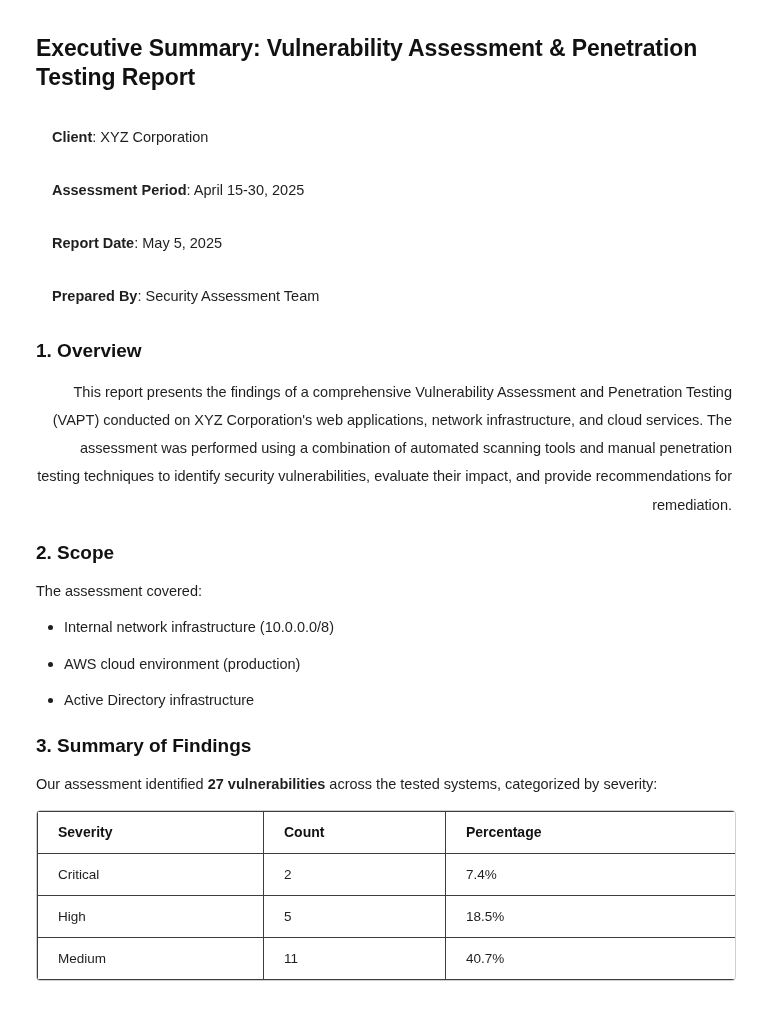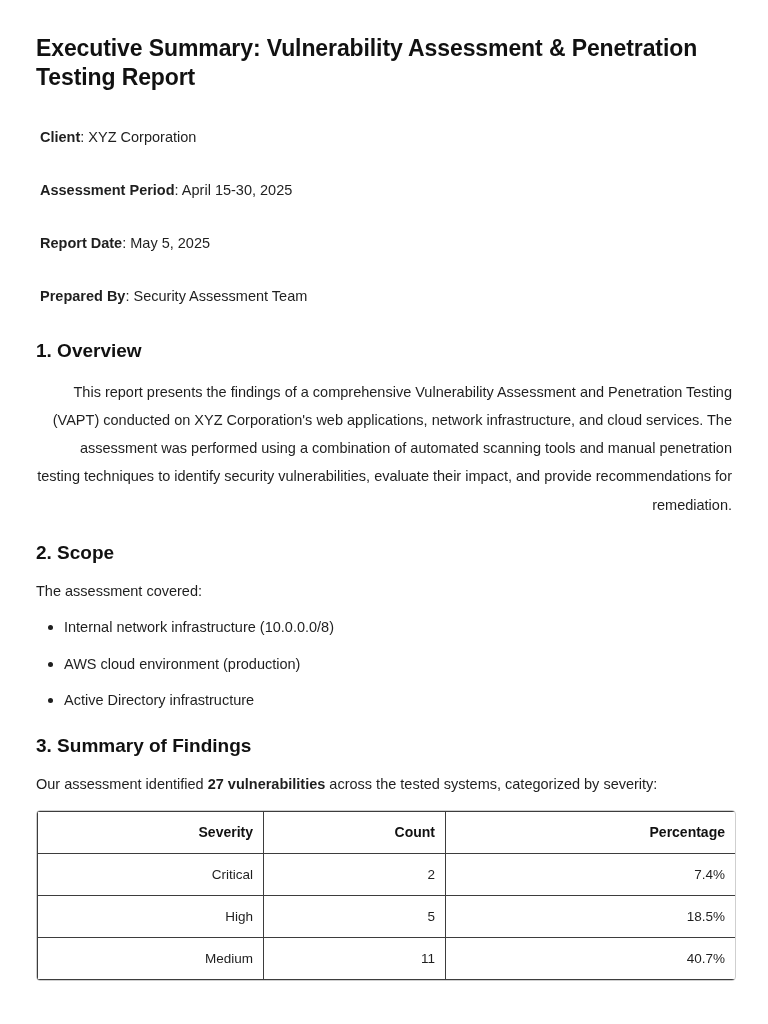--- a/index.html
+++ b/index.html
@@ -28,21 +28,21 @@
     line-height: 1.28;
     letter-spacing: -0.1px;
     margin: 0 0 34px 0;
     color: #111111;
     max-width: 672px;
   }
 
   .meta-line {
     font-size: 14.5px;
     line-height: 1.45;
-    margin: 0 0 32px 4px;
+    margin: 0 0 32px 16px;
     color: #1f1f1f;
   }
   .meta-line:last-of-type { margin-bottom: 0; }
   .meta-line b { font-weight: bold; }
 
   h2.section-title {
     font-size: 19px;
     font-weight: bold;
     line-height: 1.3;
     margin: 22px 0 14px 0;
@@ -109,25 +109,25 @@
   }
   table.findings {
     border-collapse: collapse;
     width: 698px;
     table-layout: fixed;
     margin: 0;
   }
   table.findings th,
   table.findings td {
     border: 1px solid #3d3d3d;
-    text-align: right;
+    text-align: left;
     vertical-align: middle;
     font-size: 13.5px;
     color: #1f1f1f;
-    padding: 7px 10px;
+    padding: 7px 20px;
     height: 27px;
     overflow: hidden;
     white-space: nowrap;
   }
   table.findings th {
     font-weight: bold;
     font-size: 14px;
     color: #111111;
   }
   table.findings col.c1 { width: 226px; }

